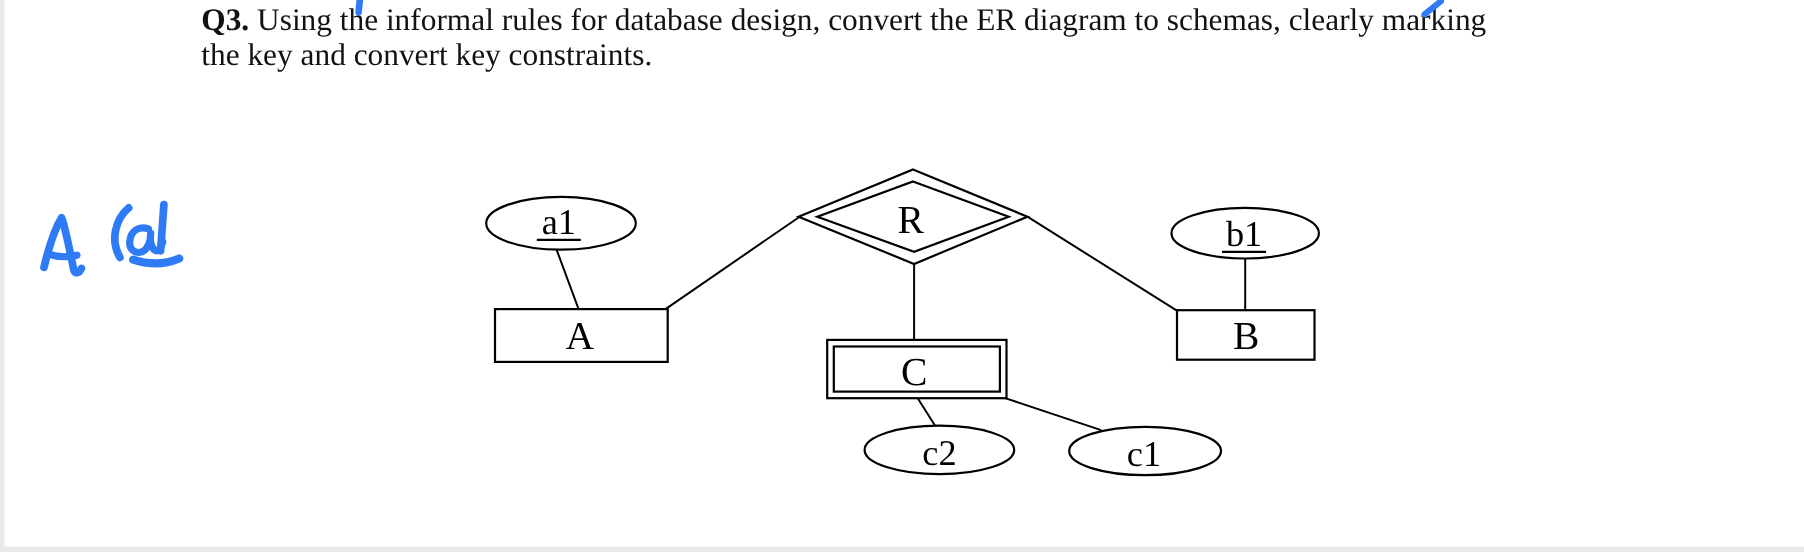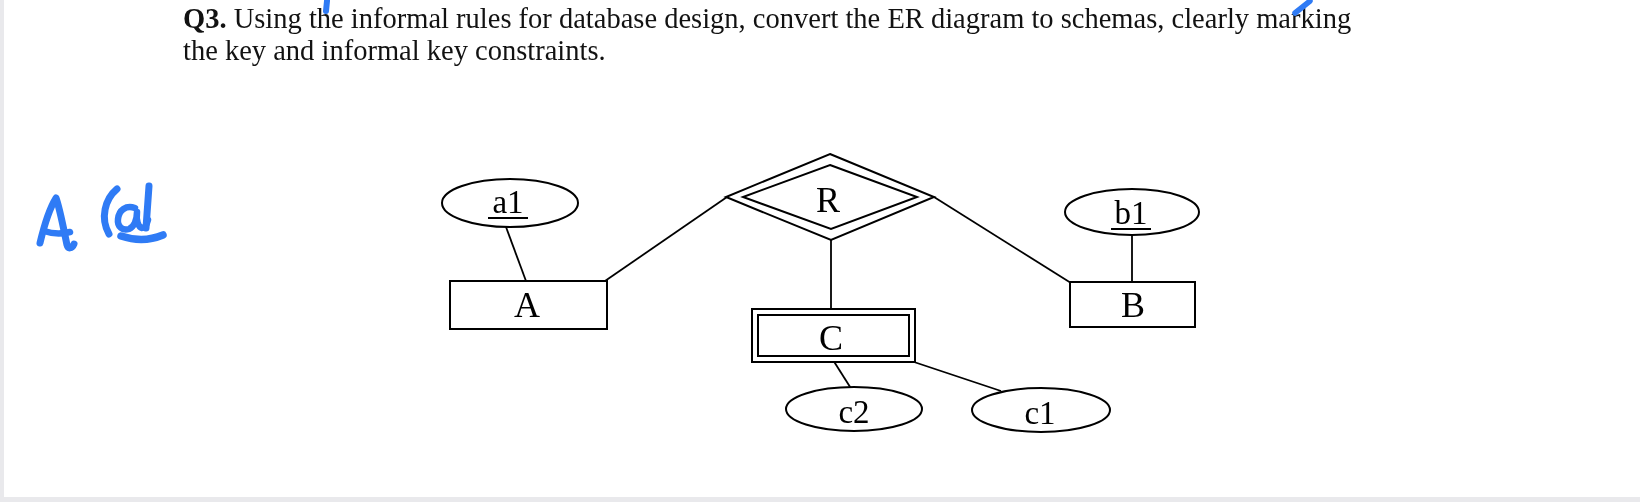--- a/index.html
+++ b/index.html
@@ -47,21 +47,21 @@
 </head>
 <body>
 
 <div class="page">
 
   <div class="edge-left"></div>
   <div class="edge-bottom"></div>
 
   <div class="question">
     <div><span class="qnum">Q3.</span> <span>Using the informal rules for database design, convert the ER diagram to schemas, clearly marking</span></div>
-    <div>the key and informal key constraints.</div>
+    <div>the key and convert key constraints.</div>
   </div>
 
   <svg class="layer" viewBox="0 0 1640 502">
 
     <line class="diagram-line" x1="506" y1="227" x2="526" y2="281"></line>
     <line class="diagram-line" x1="605" y1="281" x2="727" y2="197"></line>
     <line class="diagram-line" x1="934" y1="197" x2="1071" y2="283"></line>
     <line class="diagram-line" x1="831" y1="240" x2="831" y2="310"></line>
     <line class="diagram-line" x1="1132" y1="234" x2="1132" y2="283"></line>
     <line class="diagram-line" x1="833" y1="360" x2="852" y2="390"></line>

